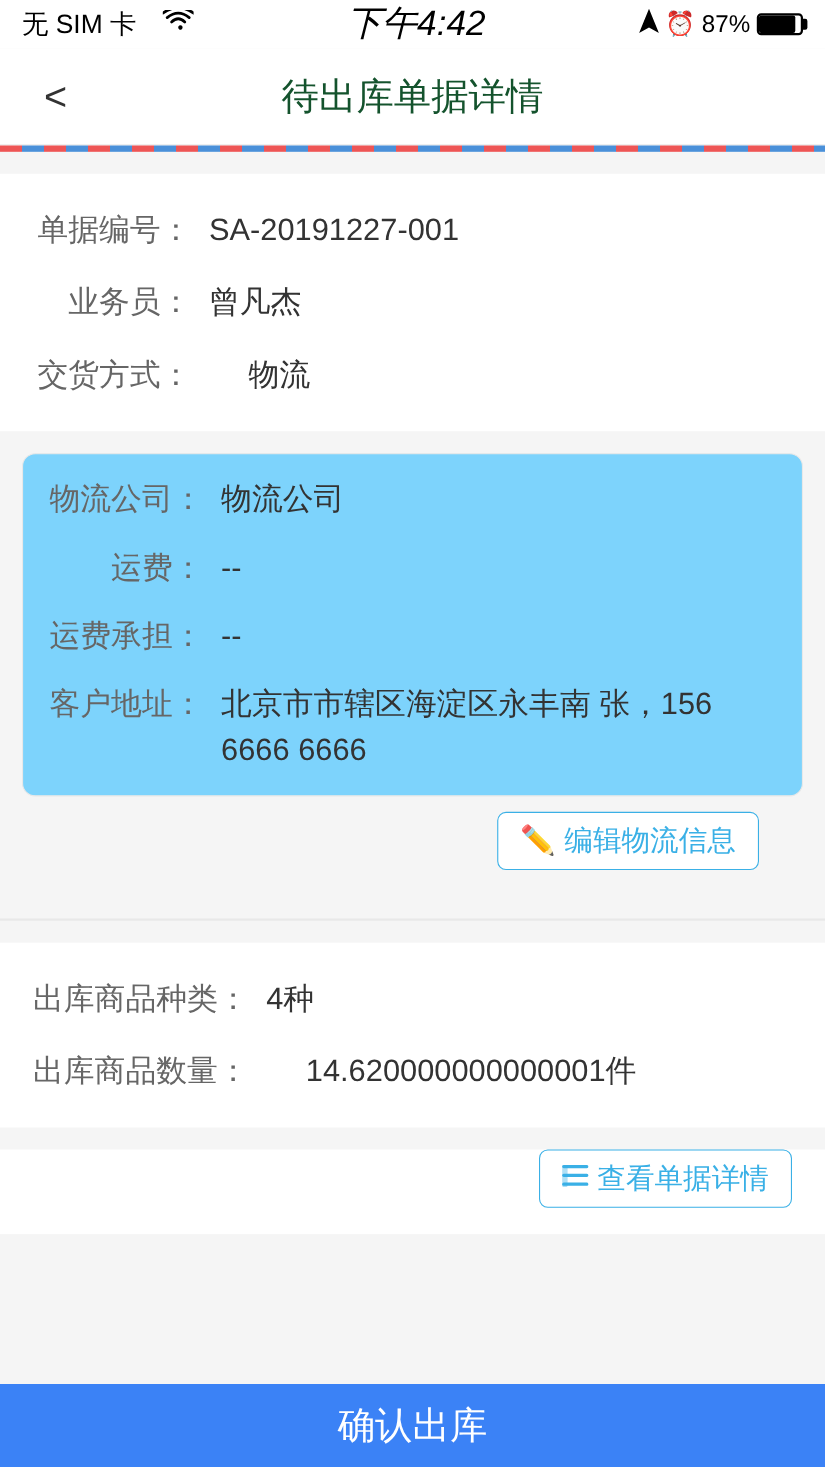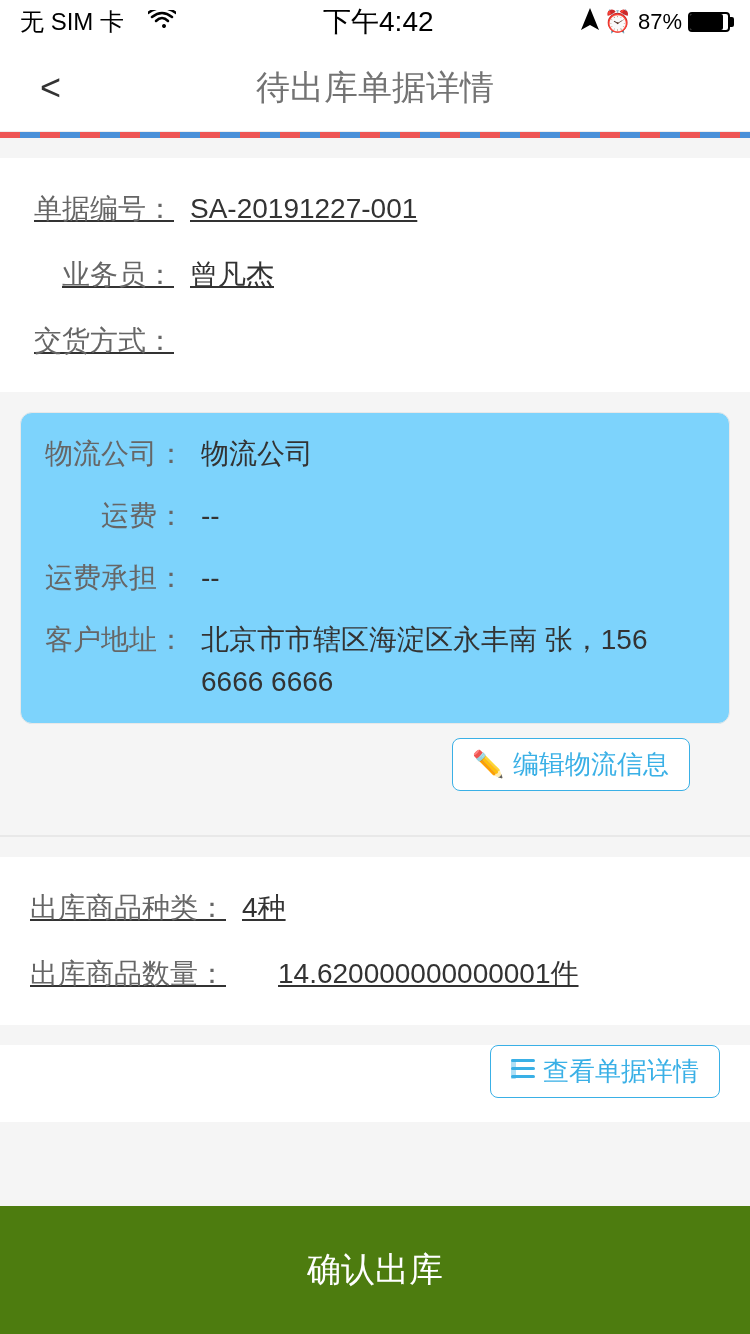--- a/index.html
+++ b/index.html
@@ -19,21 +19,21 @@
       height: 44px;
       background: #fff;
       display: flex;
       align-items: center;
       justify-content: space-between;
       padding: 0 20px;
       font-size: 24px;
       color: #000;
     }
     .status-left { display: flex; align-items: center; gap: 24px; }
-    .status-center { font-size: 28px; font-weight: 500; }
+    .status-center { font-size: 32px; font-weight: 500; font-style: italic; }
     .status-right { display: flex; align-items: center; gap: 6px; font-size: 22px; }
     .battery-icon {
       width: 42px; height: 20px; border: 2px solid #000; border-radius: 4px;
       position: relative; display: inline-flex; align-items: center;
     }
     .battery-icon::after {
       content: ''; position: absolute; right: -6px; top: 50%;
       transform: translateY(-50%);
       width: 4px; height: 10px; background: #000; border-radius: 0 2px 2px 0;
     }
@@ -56,21 +56,21 @@
       color: #333;
       cursor: pointer;
       padding: 10px;
     }
     .nav-title {
       position: absolute;
       left: 50%;
       transform: translateX(-50%);
       font-size: 34px;
       font-weight: 500;
-      color: #737373;
+      color: #14532d;
     }
 
     
     .phone-header {
       background: #fff;
       padding: 20px 30px;
       display: flex;
       align-items: center;
       gap: 20px;
       border-bottom: 3px solid transparent;
@@ -105,21 +105,20 @@
     .info-section {
       background: #fff;
       padding: 30px 30px;
       margin-bottom: 20px;
     }
     .info-row {
       display: flex;
       align-items: flex-start;
       margin-bottom: 24px;
       line-height: 1.5;
-      text-decoration: underline;
     }
     .info-row:last-child { margin-bottom: 0; gap: 36px; }
     .info-label {
       color: #666;
       font-size: 28px;
       min-width: 160px;
       text-align: right;
       padding-right: 16px;
       flex-shrink: 0;
     }
@@ -187,22 +186,22 @@
       background: #fff;
       cursor: pointer;
     }
 
     
     .confirm-btn-wrapper {
       position: fixed;
       bottom: 0;
       left: 0;
       width: 750px;
-      background: #4d7c0f;
-      padding: 41px 0;
+      background: #3b82f6;
+      padding: 15px 0;
       text-align: center;
       cursor: pointer;
     }
     .confirm-btn-text {
       color: #fff;
       font-size: 34px;
       font-weight: 500;
     }
 
     
@@ -268,20 +267,21 @@
     <div class="info-row">
       <span class="info-label">单据编号：</span>
       <span class="info-value">SA-20191227-001</span>
     </div>
     <div class="info-row">
       <span class="info-label">业务员：</span>
       <span class="info-value">曾凡杰</span>
     </div>
     <div class="info-row">
       <span class="info-label">交货方式：</span>
+      <span class="info-value">物流</span>
     </div>
   </div>
 
   <div class="combined-section">
     <div class="logistics-row">
       <span class="info-label">物流公司：</span>
       <span class="info-value">物流公司</span>
     </div>
     <div class="logistics-row">
       <span class="info-label">运费：</span>

